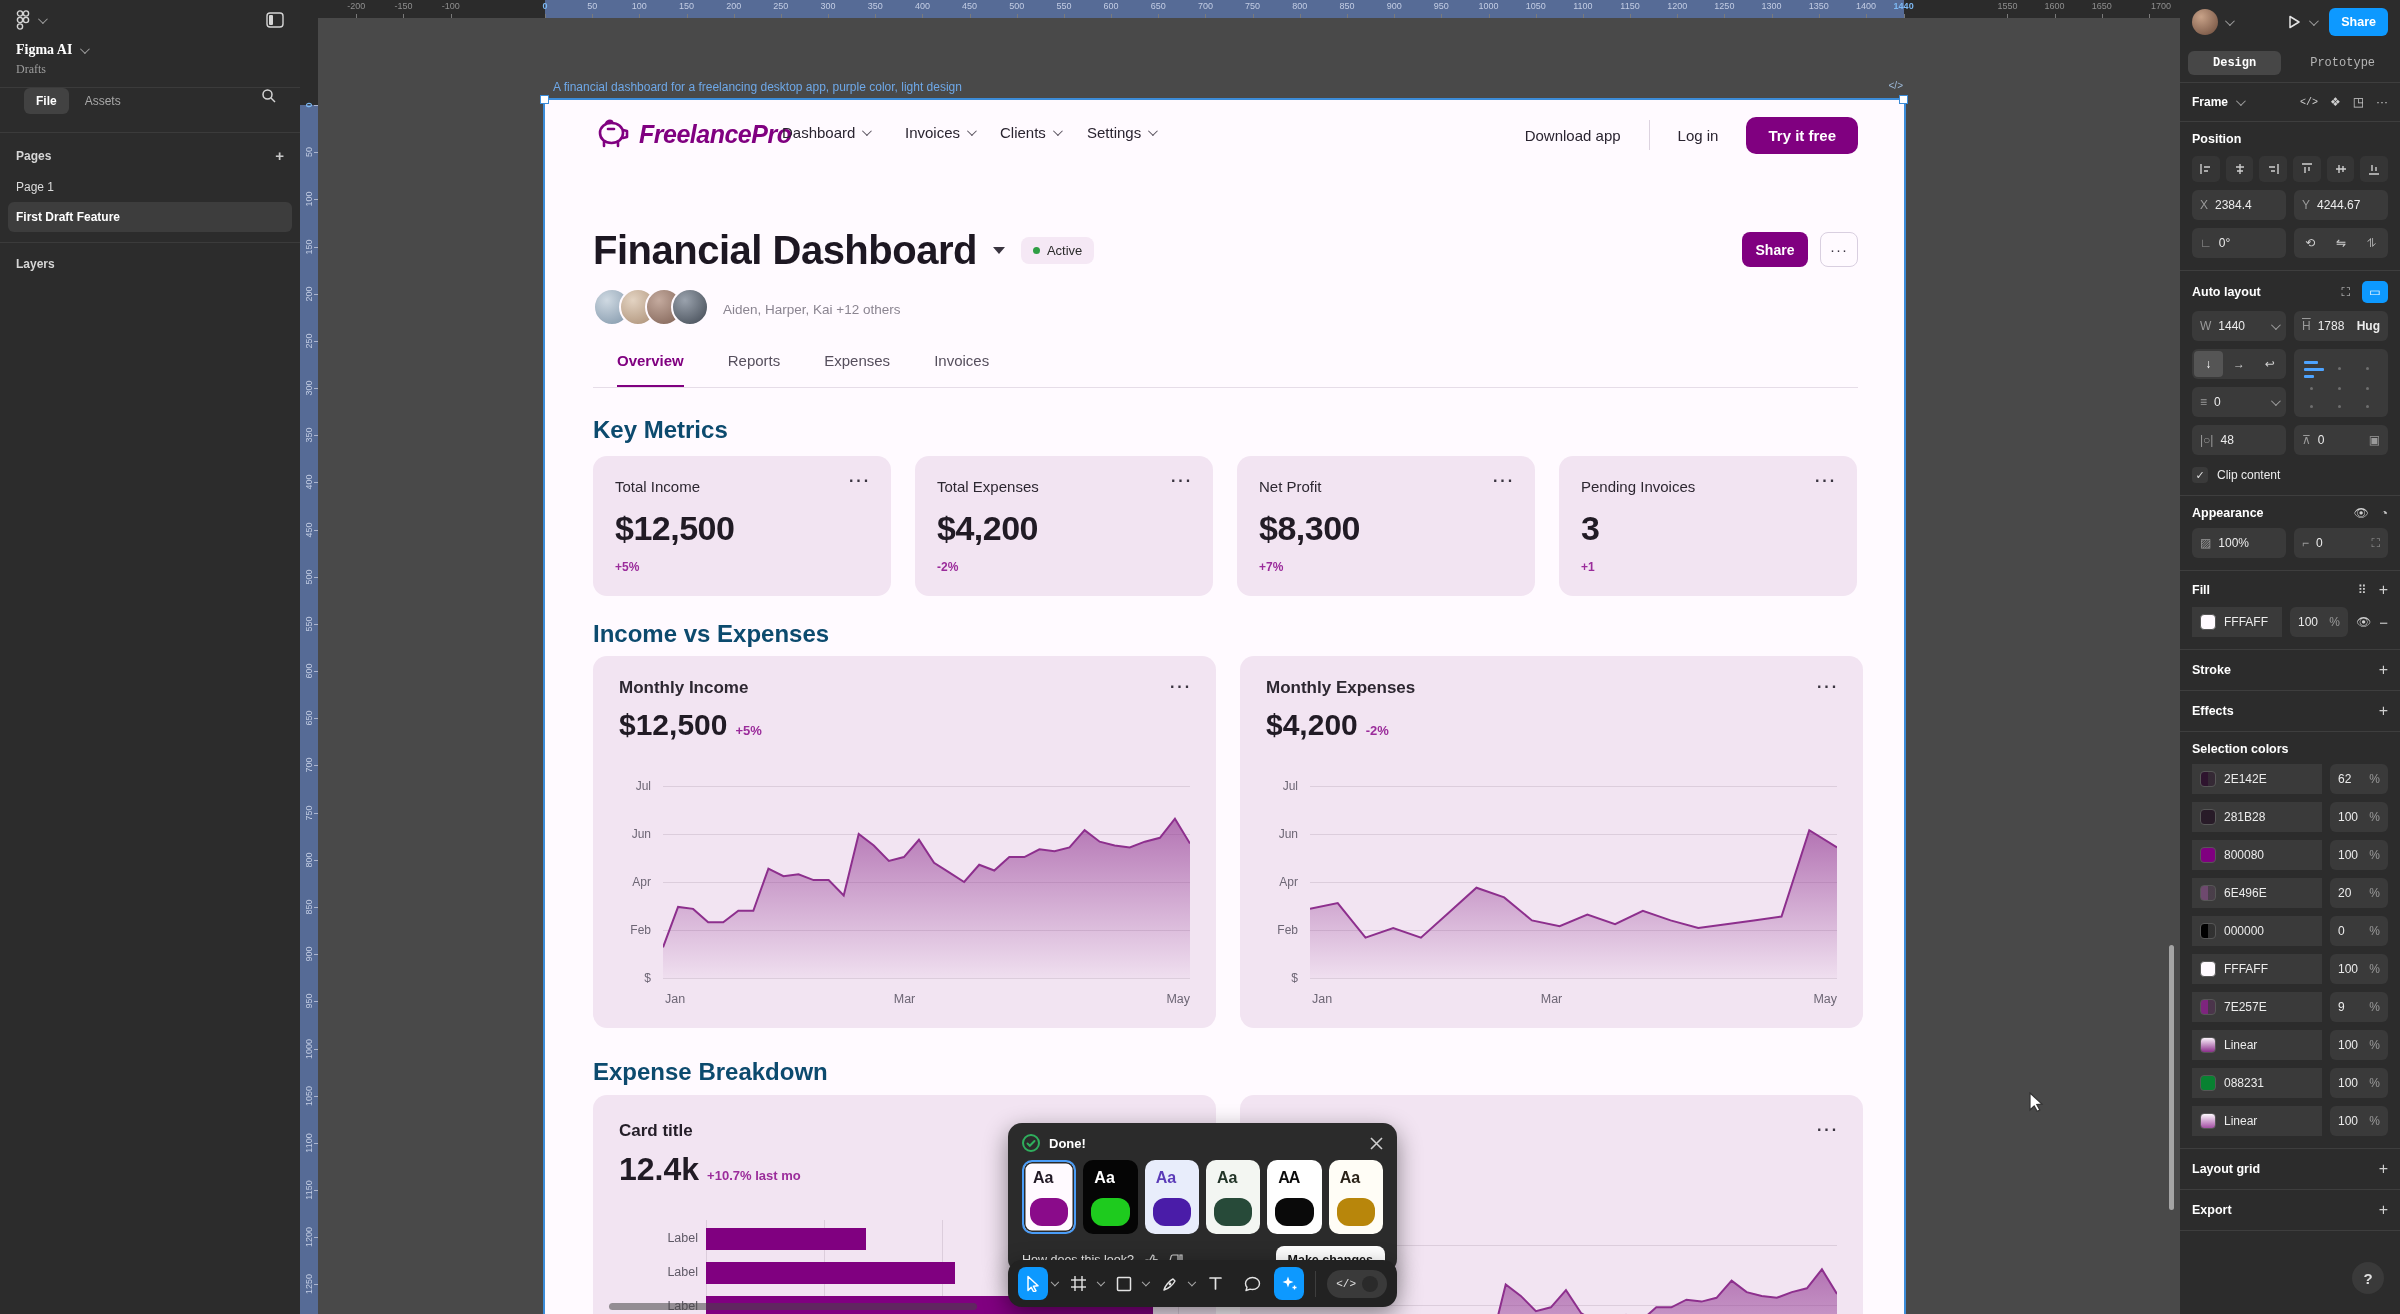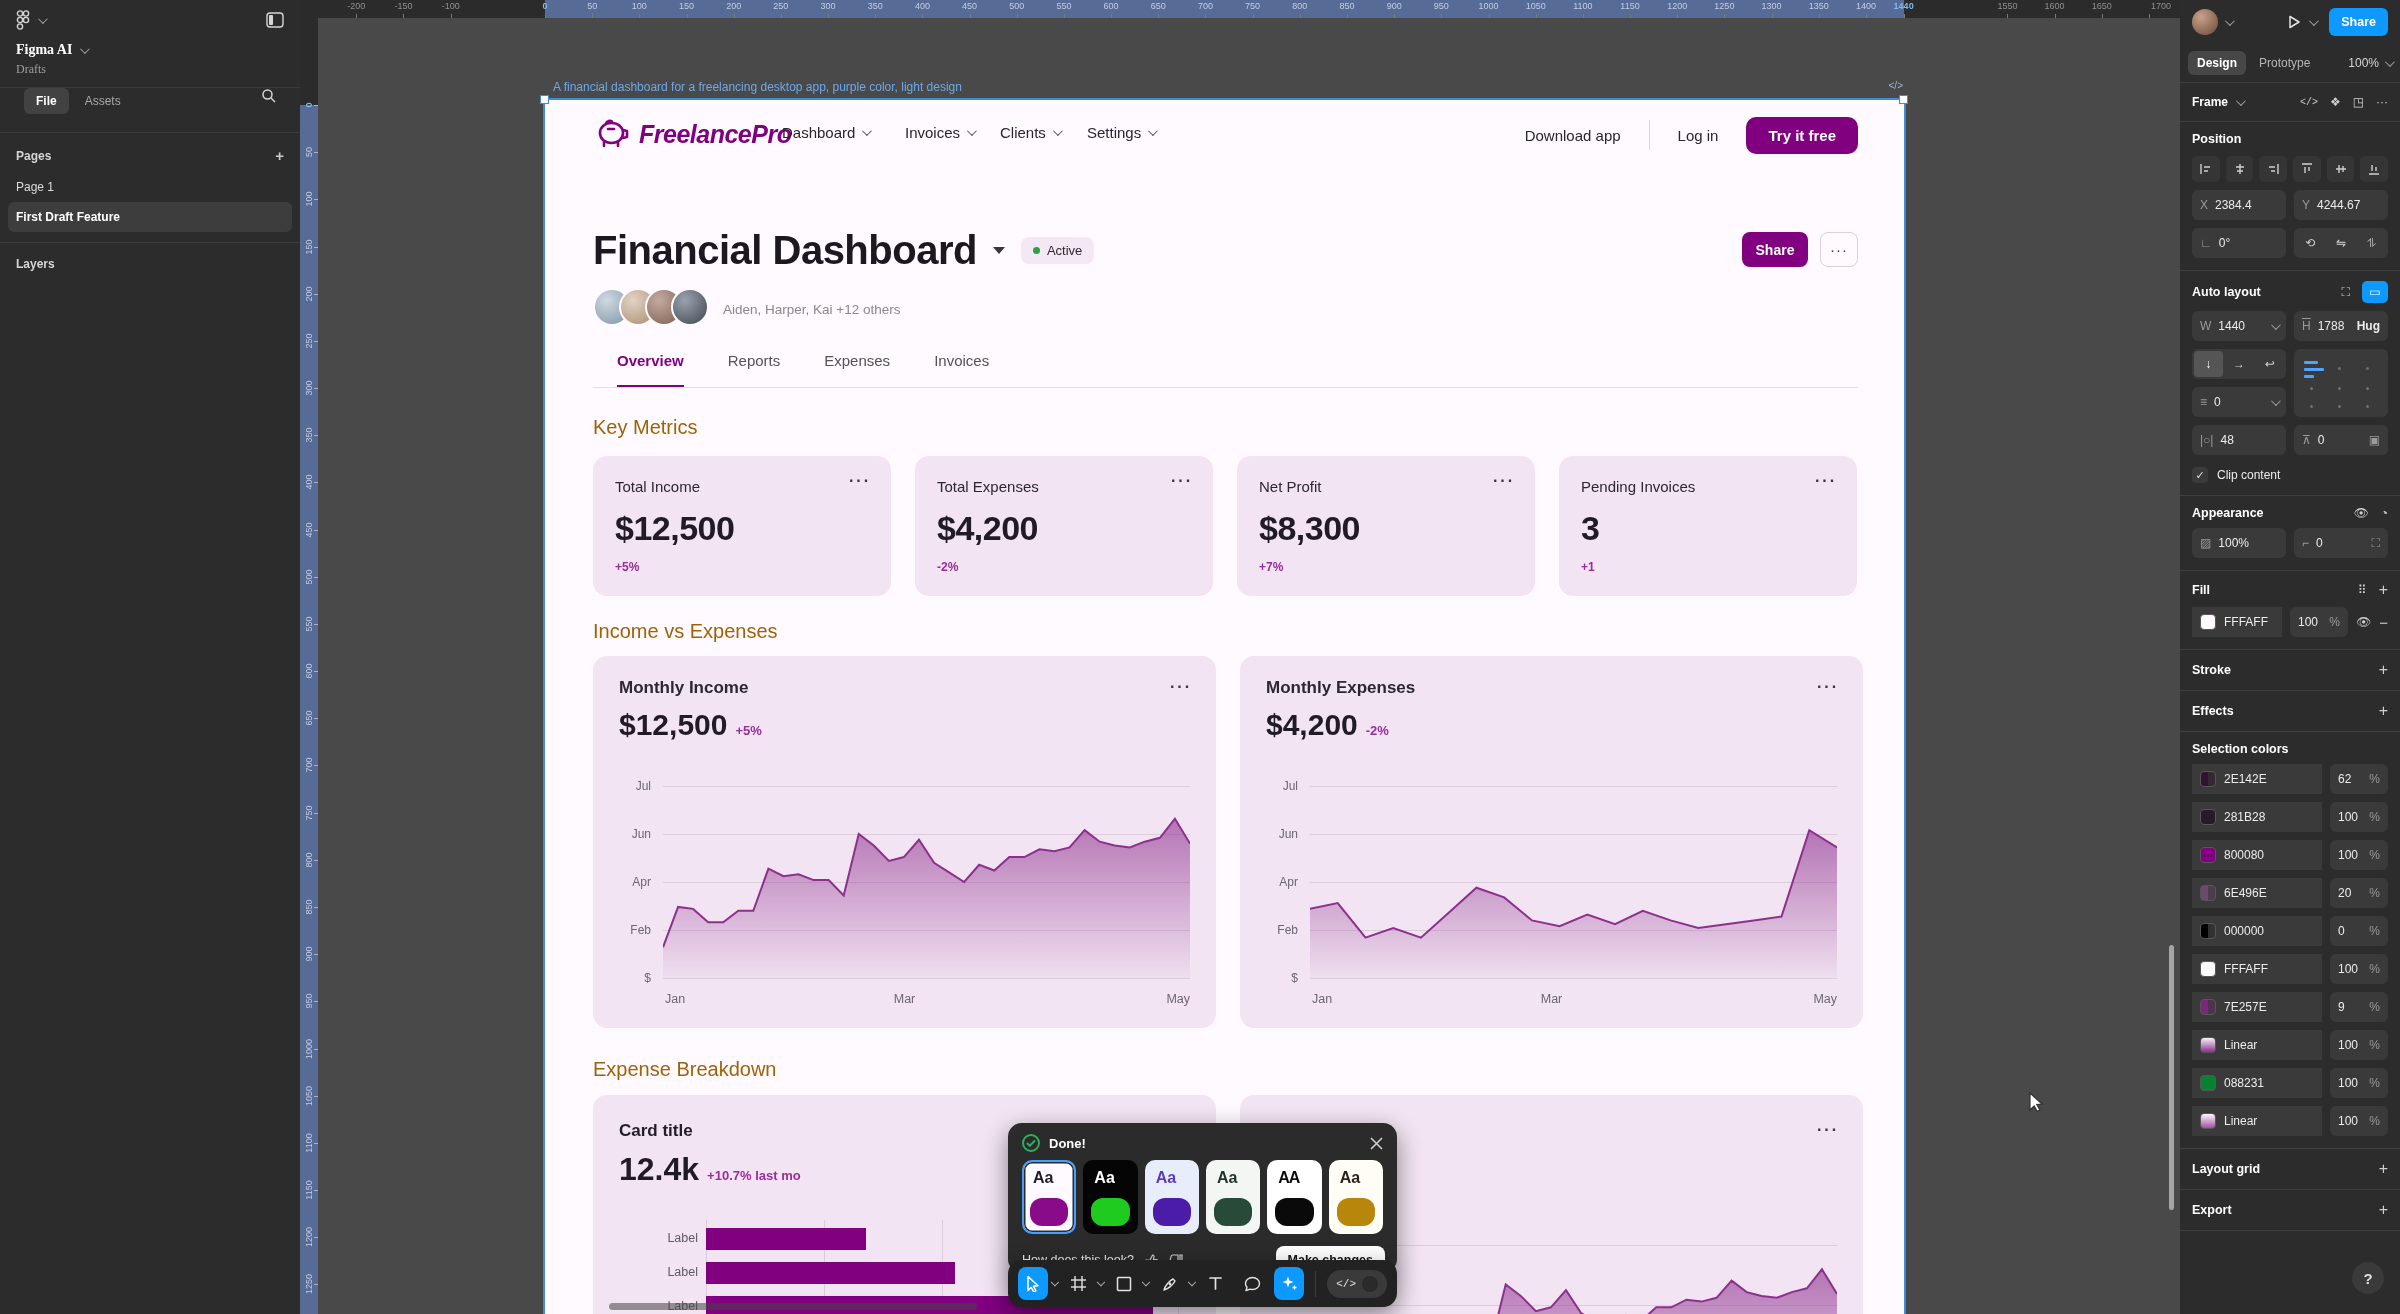--- a/index.html
+++ b/index.html
@@ -67,21 +67,21 @@
 
   .collab { position:absolute; left:48px; top:188px; display:flex; align-items:center; }
   .avatar { width:38px; height:38px; border-radius:50%; border:2px solid #fffaff; margin-right:-12px; }
   .collab-names { margin-left:26px; font-size:13.5px; color:#8b8591; }
 
   .tabs { position:absolute; left:72px; top:252px; display:flex; gap:44px; }
   .tab { font-size:15px; color:#564f5d; padding-bottom:16px; }
   .tab.active { color:#800080; font-weight:bold; border-bottom:3px solid #800080; }
   .tabs-line { position:absolute; left:48px; top:287px; width:1265px; height:1px; background:#e6dde8; }
 
-  .sec-head { position:absolute; left:48px; font-size:20px; font-weight:normal; color:#a16207; }
+  .sec-head { position:absolute; left:48px; font-size:24px; font-weight:bold; color:#0c4a6e; }
 
   .mcard { position:absolute; top:356px; width:298px; height:140px; background:#f2e4f2; border-radius:14px; padding:22px; }
   .mcard .t, .ccard .t { font-size:15px; color:#2d2731; font-weight:500; }
   .dots { position:absolute; right:20px; top:16px; color:#3a3440; font-size:16px; letter-spacing:2px; font-weight:bold; }
   .mcard .v { font-size:34px; font-weight:bold; color:#211b25; margin-top:14px; letter-spacing:-.5px; }
   .delta { font-size:12px; color:#9b2c9b; font-weight:bold; }
   .mcard .delta { display:block; margin-top:12px; }
 
   .ccard { position:absolute; top:556px; width:623px; height:372px; background:#f2e4f2; border-radius:14px; }
   .ccard .t { position:absolute; left:26px; top:22px; font-size:17px; font-weight:bold; }
@@ -129,21 +129,21 @@
   .scroll-h { position:absolute; left:309px; top:1303px; width:368px; height:7px; border-radius:4px; background:rgba(70,70,70,.55); z-index:26; }
   #cursor { position:absolute; left:1728px; top:1092px; z-index:50; }
 
   
   #panel { position:absolute; right:0; top:0; width:220px; height:1314px; background:#2c2c2c; z-index:30; font-size:12px; }
   .p-div { height:1px; background:#3e3e3e; }
   .p-head { height:44px; display:flex; align-items:center; padding:0 12px; gap:7px; }
   .p-avatar { width:26px; height:26px; border-radius:50%; background:radial-gradient(circle at 35% 30%, #c8a288, #6b4a3a); }
   .p-share { margin-left:6px; background:#0d99ff; color:#fff; border:none; border-radius:6px; font-size:12.5px; font-weight:bold; height:28px; padding:0 12px; }
   .p-tabs { height:38px; display:flex; align-items:center; padding:0 8px; gap:4px; }
-  .p-tab { padding:5px 9px; border-radius:6px; color:#b5b5b5; }
+  .p-tab { padding:5px 25px; border-radius:6px; color:#b5b5b5;font-family:Liberation Mono, monospace; }
   .p-tab.active { background:#474747; color:#fff; font-weight:bold; }
   .p-zoom { margin-left:auto; color:#d5d5d5; display:flex; align-items:center; gap:6px; }
   .p-row { display:flex; align-items:center; padding:0 12px; }
   .p-sec { padding:10px 12px 12px; }
   .p-sec-title { font-size:12.5px; font-weight:bold; color:#fff; }
   .p-icons { margin-left:auto; display:flex; align-items:center; gap:12px; color:#cfcfcf; }
   .field { background:#3a3a3a; border-radius:6px; height:30px; display:flex; align-items:center; padding:0 8px; gap:7px; color:#ececec; }
   .field .pre { color:#9a9a9a; }
   .grid2 { display:grid; grid-template-columns:1fr 1fr; gap:8px; margin-top:8px; }
   .alignbar { display:flex; gap:6px; margin-top:10px; }

